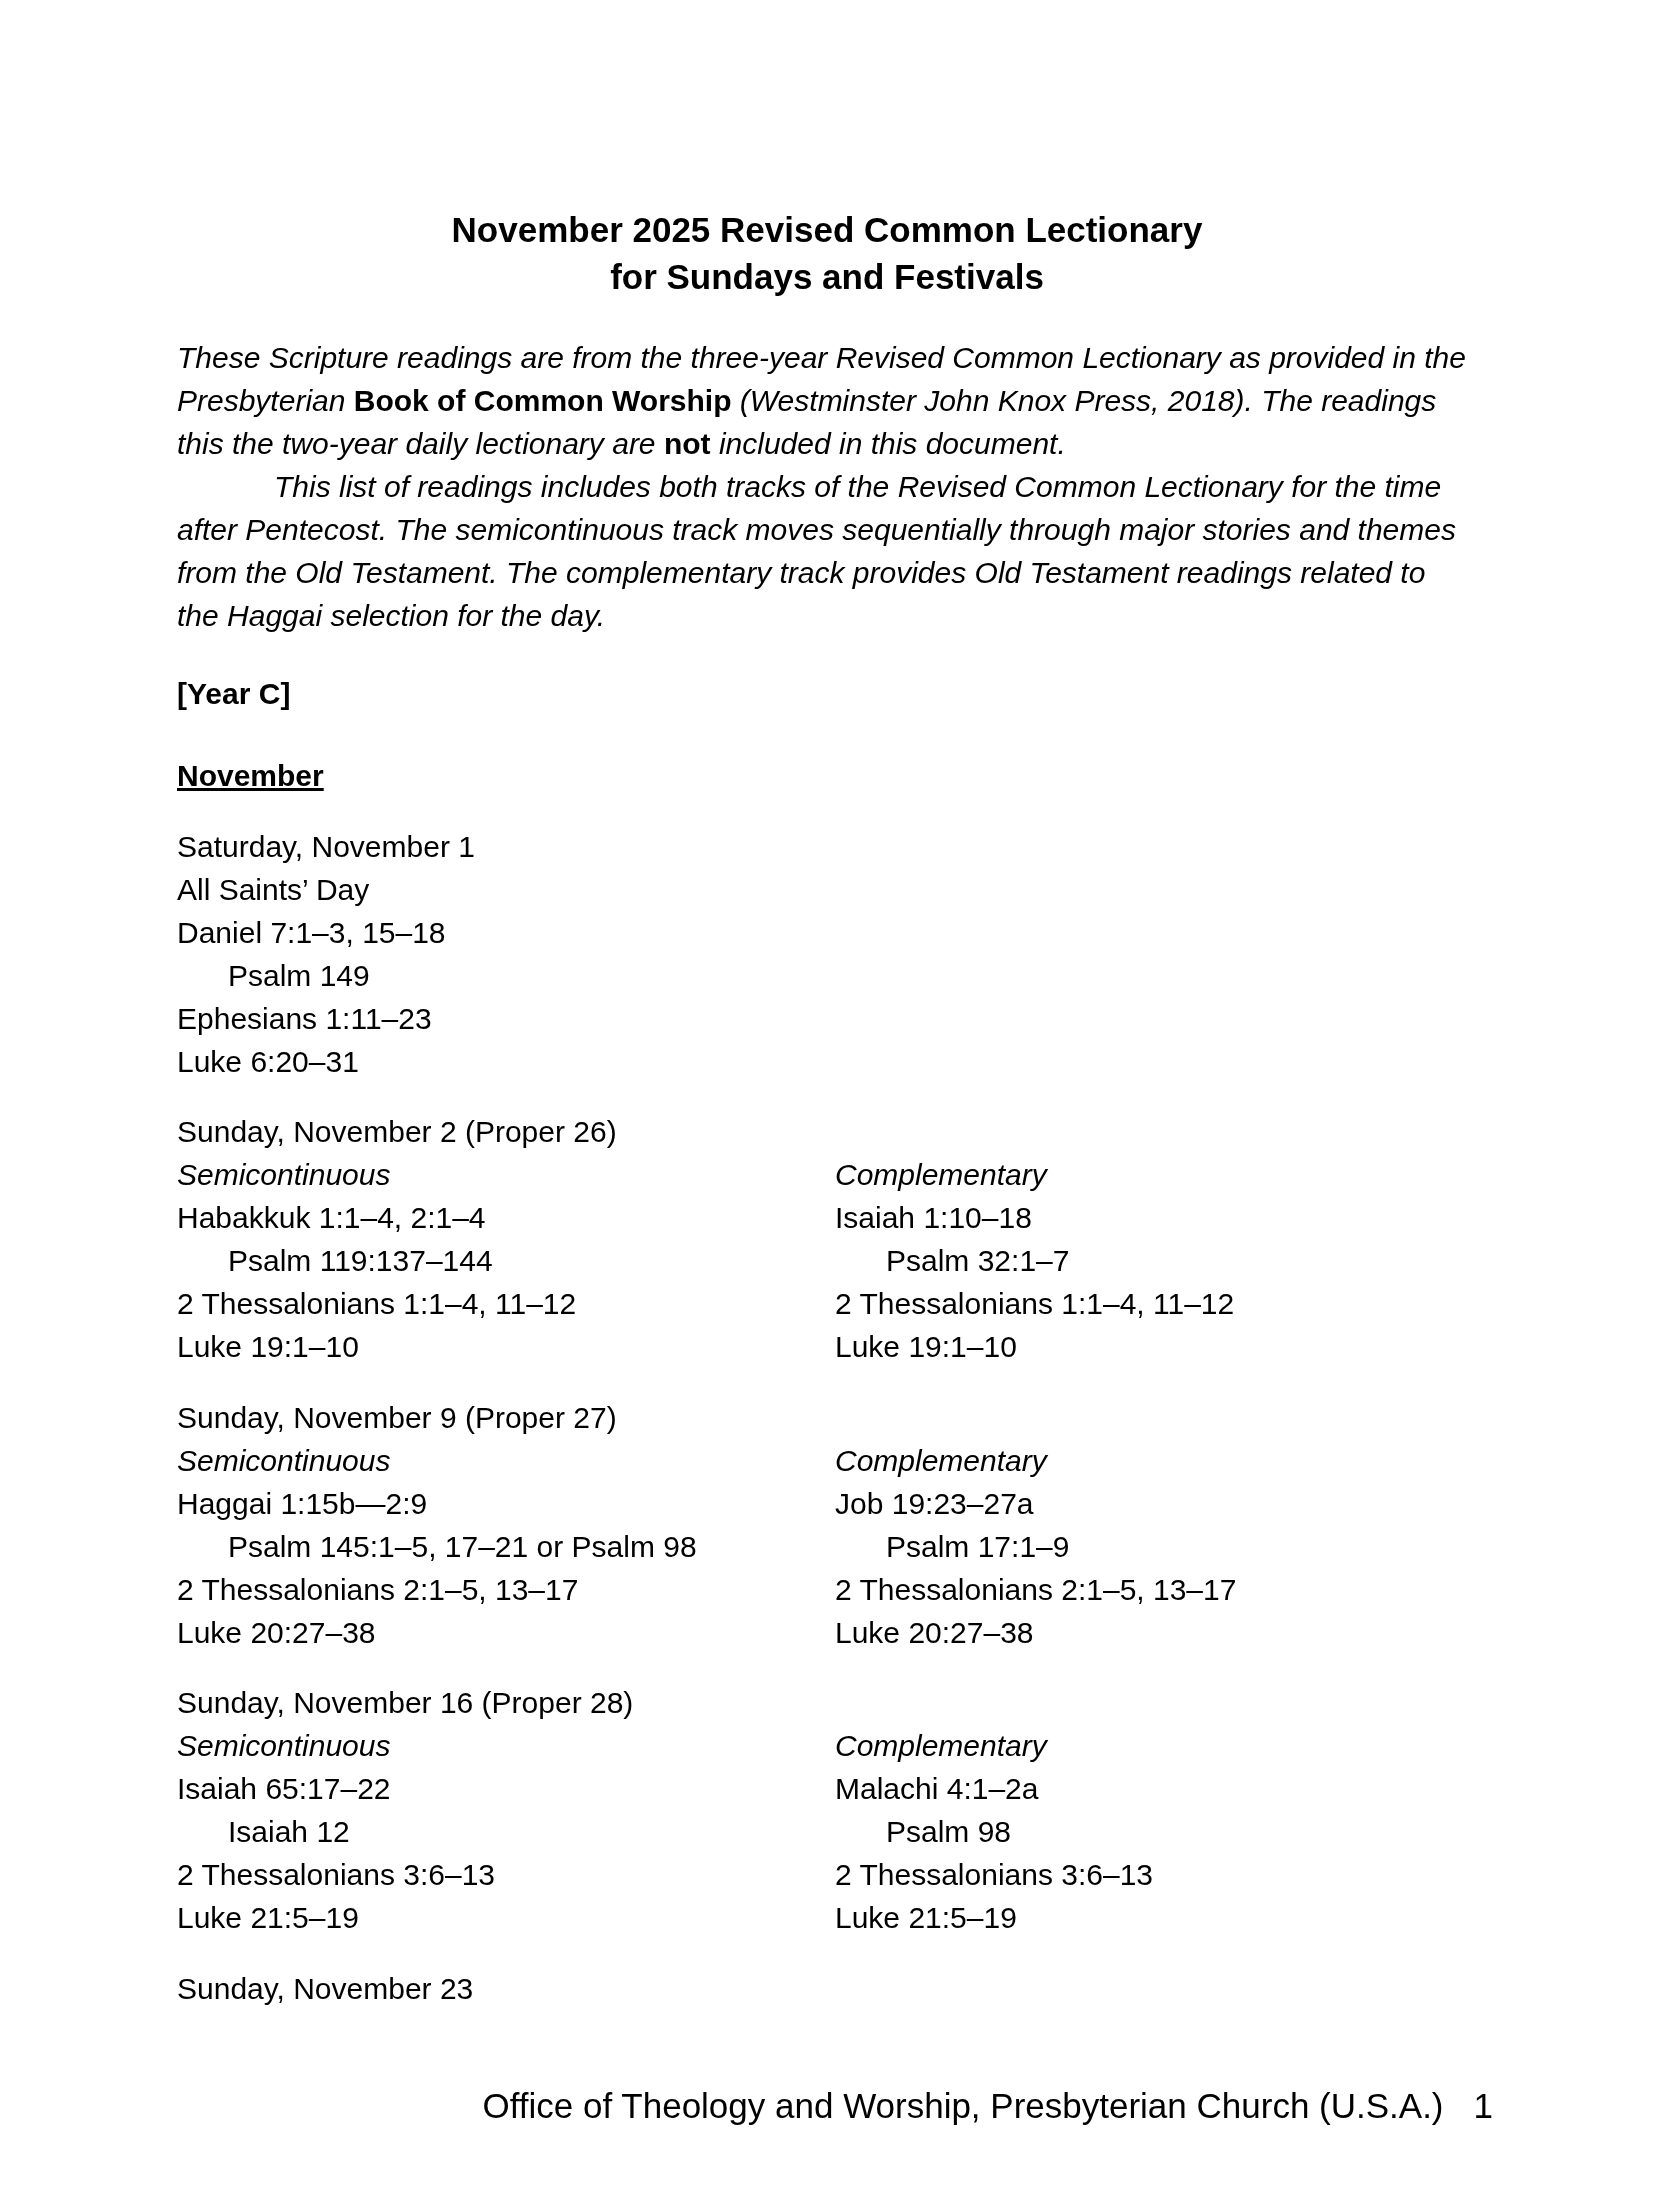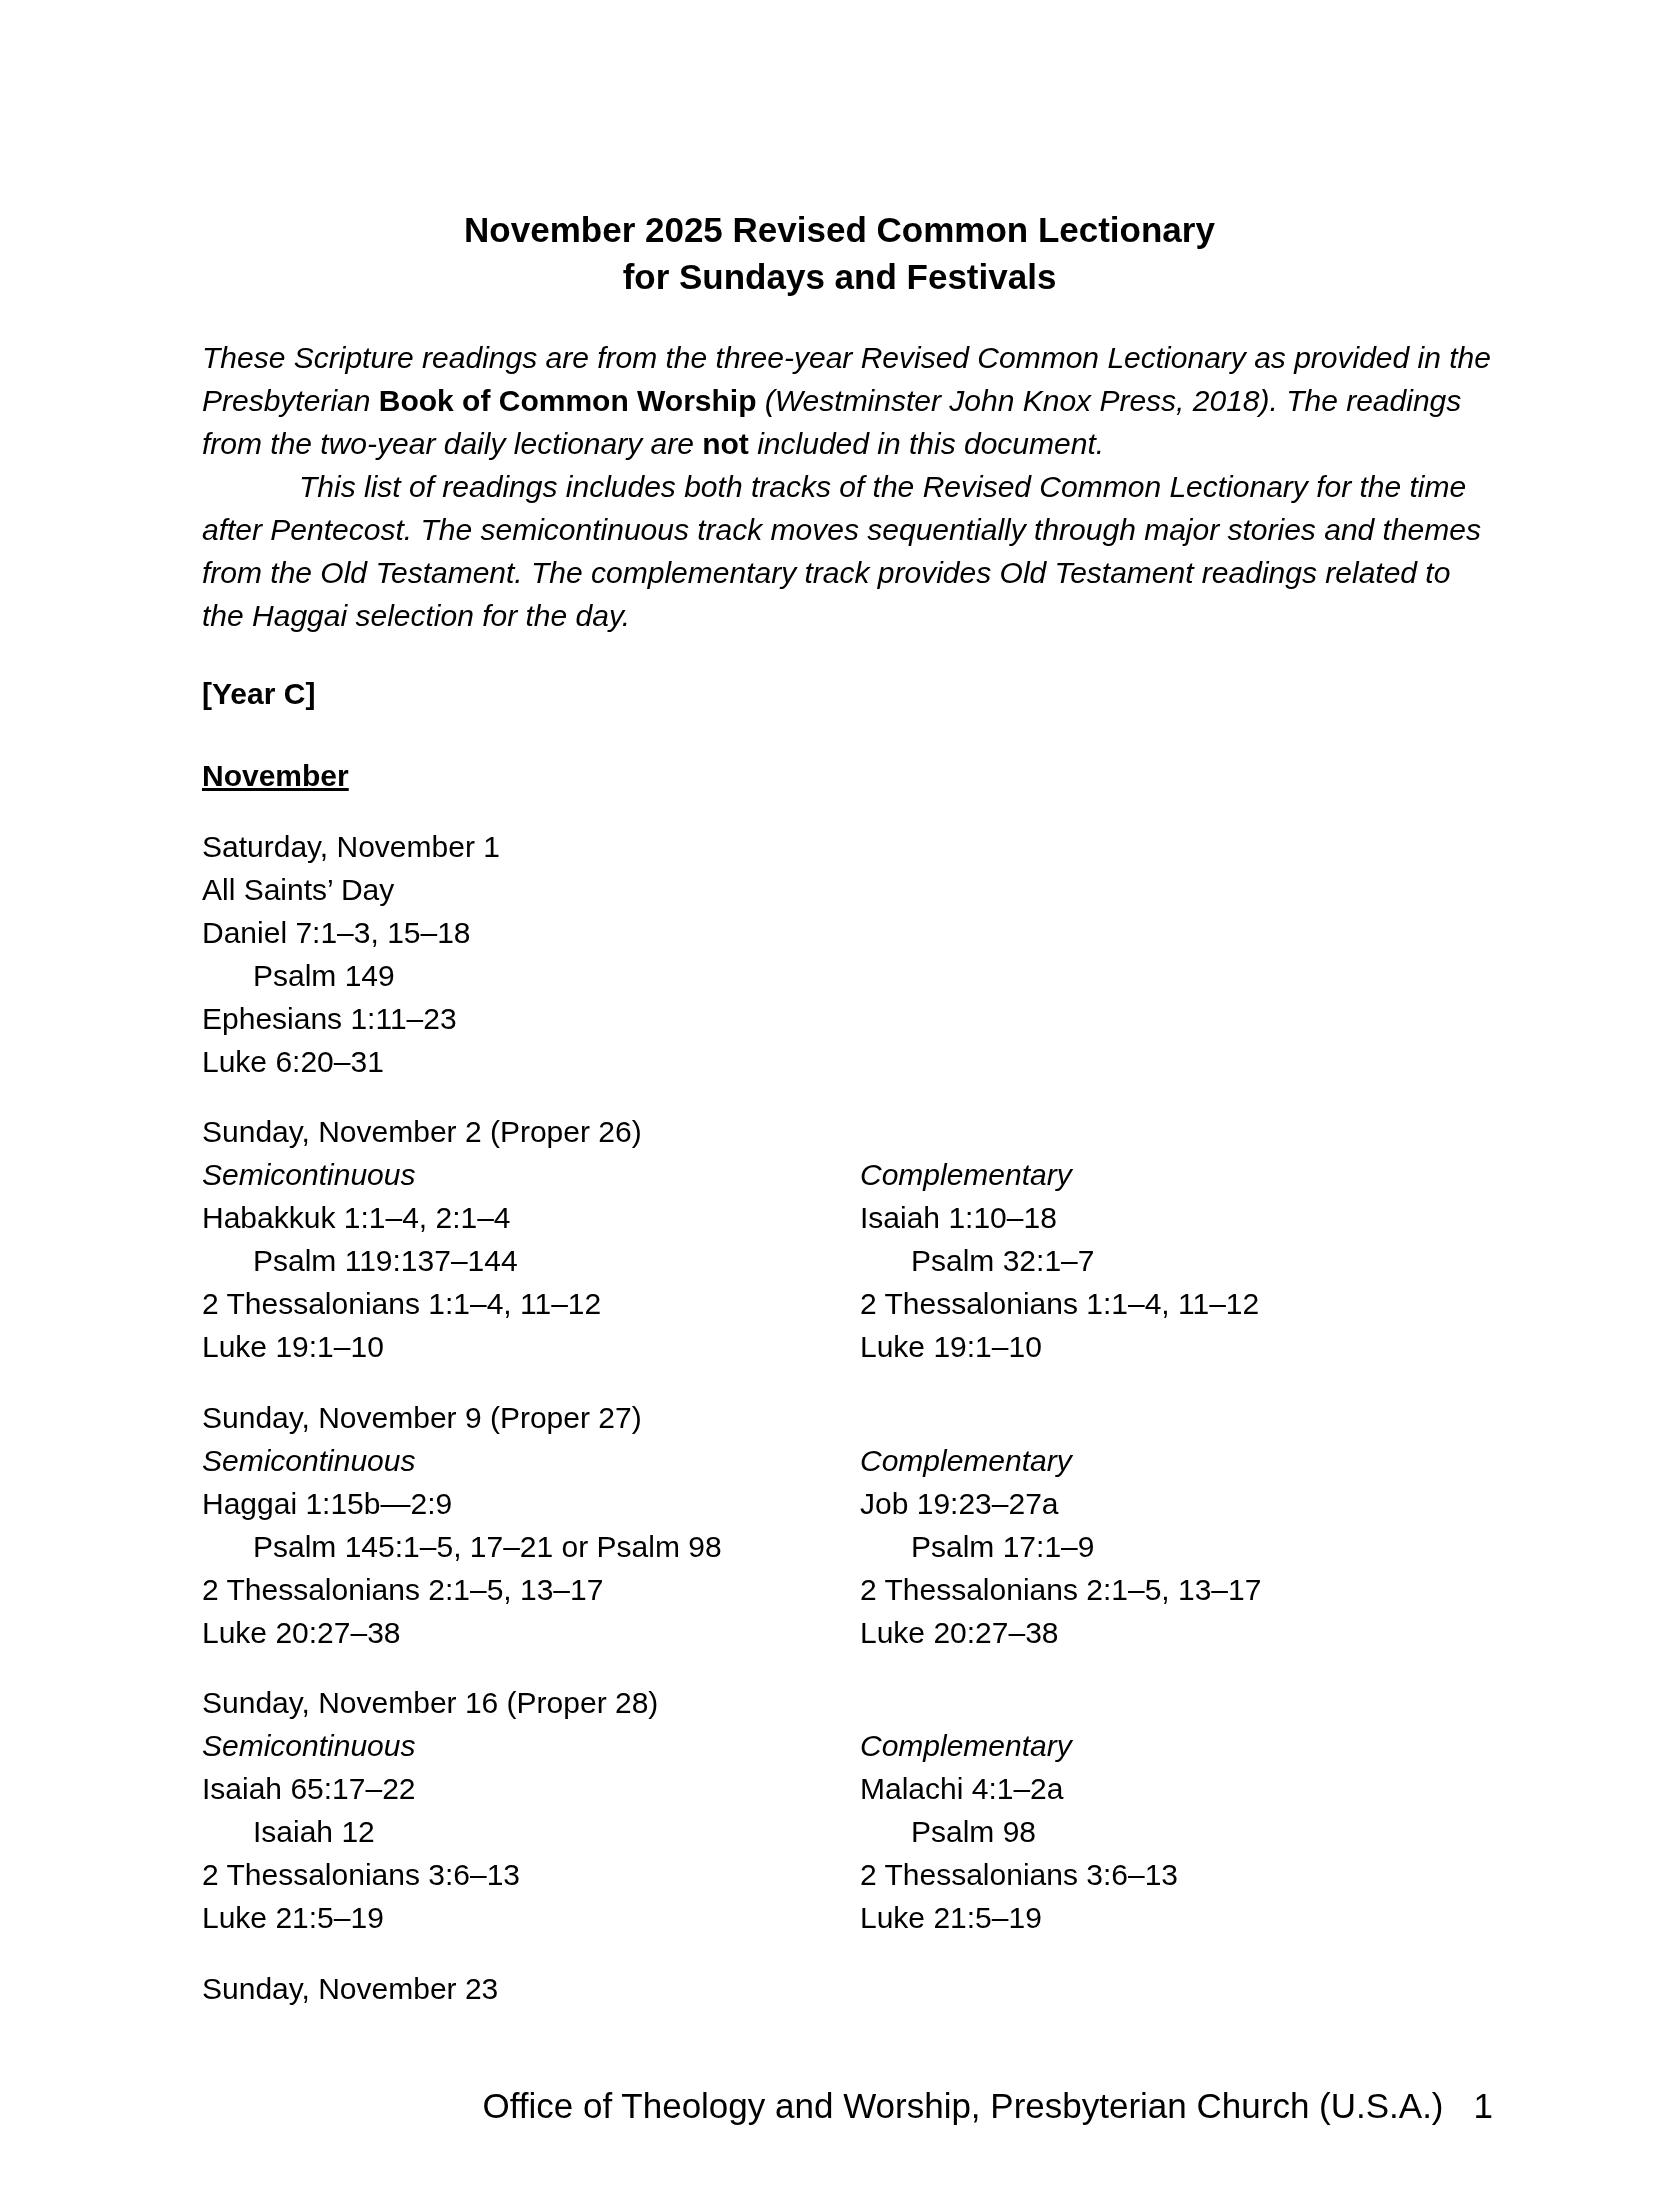--- a/index.html
+++ b/index.html
@@ -8,21 +8,21 @@
     width: 1654px;
     height: 2205px;
     position: relative;
     background: #ffffff;
     color: #000000;
     font-family: "Liberation Sans", sans-serif;
     font-size: 30px;
     line-height: 43px;
     overflow: hidden;
   }
-  .content { padding: 0 177px; margin-left: 25px; }
+  .content { padding: 0 177px; }
   .doc-title {
     margin-top: 206px;
     text-align: center;
     font-weight: bold;
     font-size: 35px;
     line-height: 47px;
   }
   .intro { margin-top: 36px; font-style: italic; }
   .intro .roman { font-style: normal; font-weight: bold; }
   .line { white-space: nowrap; }
@@ -57,21 +57,21 @@
   <div class="content">
 
     <div class="doc-title">
       <div class="line">November 2025 Revised Common Lectionary</div>
       <div class="line">for Sundays and Festivals</div>
     </div>
 
     <div class="intro">
       <div class="line"><span>These Scripture readings are from the three-year Revised Common Lectionary as provided in the</span></div>
       <div class="line"><span>Presbyterian </span><span class="roman">Book of Common Worship </span><span>(Westminster John Knox Press, 2018). The readings</span></div>
-      <div class="line"><span>from the two-year daily lectionary are </span><span class="roman">not </span><span>included in this document.</span></div>
+      <div class="line"><span>this the two-year daily lectionary are </span><span class="roman">not </span><span>included in this document.</span></div>
       <div class="line first-indent"><span>This list of readings includes both tracks of the Revised Common Lectionary for the time</span></div>
       <div class="line"><span>after Pentecost. The semicontinuous track moves sequentially through major stories and themes</span></div>
       <div class="line"><span>from the Old Testament. The complementary track provides Old Testament readings related to</span></div>
       <div class="line"><span>the Haggai selection for the day.</span></div>
     </div>
 
     <div class="year-label line">[Year C]</div>
 
     <div class="month-heading line"><span>November</span></div>
 

